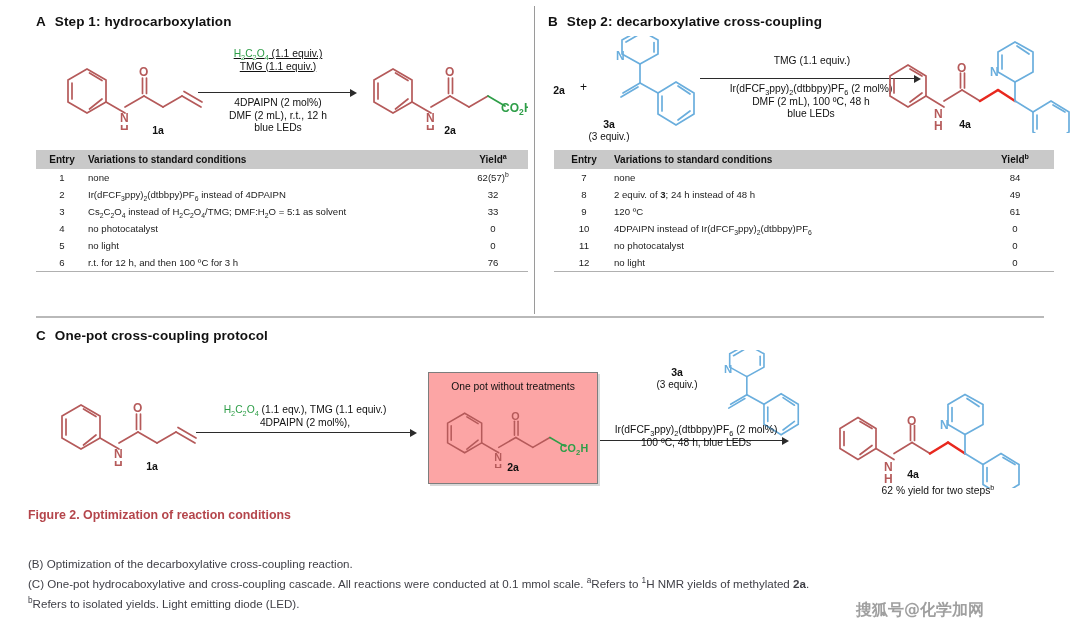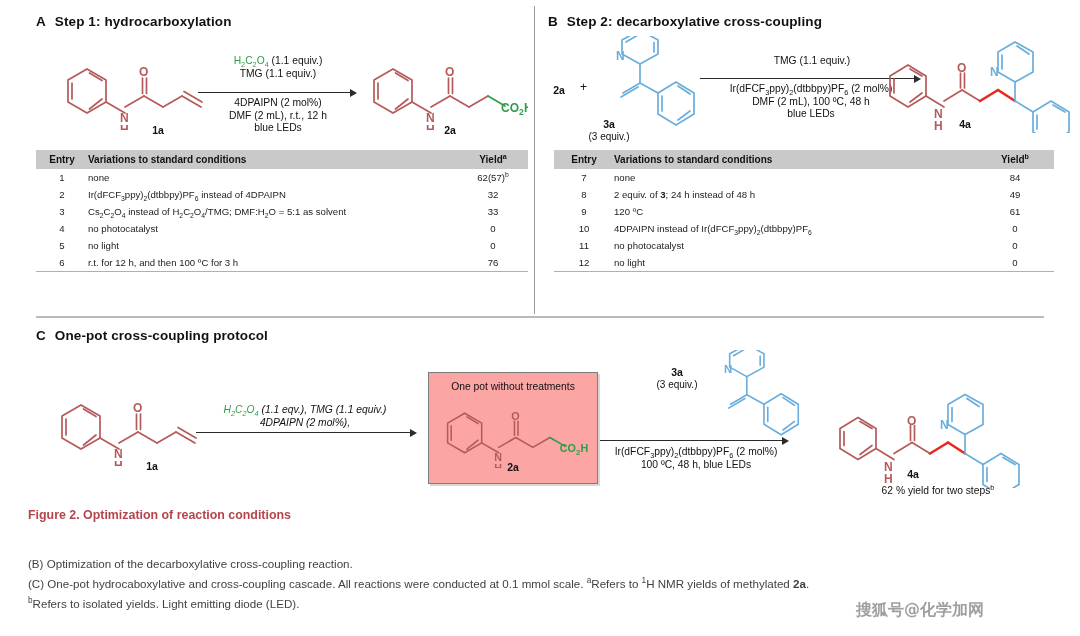--- a/index.html
+++ b/index.html
@@ -91,21 +91,21 @@
         <line x1="124" y1="44" x2="143" y2="55"></line>
         <line x1="126" y1="39.5" x2="144" y2="50"></line>
       </g>
       <text x="62" y="70" font-size="12" fill="#b55a5a" font-weight="bold">N</text>
       <text x="62" y="82" font-size="12" fill="#b55a5a" font-weight="bold">H</text>
       <text x="81" y="24" font-size="12" fill="#b55a5a" font-weight="bold">O</text>
     </svg>
   </div>
   <div class="abs lbl" style="left:146px;top:124px;width:24px;">1a</div>
 
-  <div class="abs cond" style="left:198px;top:55px;width:160px;">
+  <div class="abs cond" style="left:198px;top:48px;width:160px;text-decoration:underline;">
     <div><span class="grn">H<sub>2</sub>C<sub>2</sub>O<sub>4</sub></span> (1.1 equiv.)</div>
     <div>TMG (1.1 equiv.)</div>
   </div>
   <div class="abs" style="left:198px;top:88px;width:160px;height:10px;">
     <div class="arrow-line" style="left:0;top:4px;width:153px;"></div>
     <div class="arrow-head" style="left:152px;top:0.5px;"></div>
   </div>
   <div class="abs cond" style="left:192px;top:97px;width:172px;">
     <div>4DPAIPN (2 mol%)</div>
     <div>DMF (2 mL), r.t., 12 h</div>
@@ -323,21 +323,21 @@
         <line x1="124" y1="44" x2="143" y2="55"></line>
         <line x1="126" y1="39.5" x2="144" y2="50"></line>
       </g>
       <text x="62" y="70" font-size="12" fill="#b55a5a" font-weight="bold">N</text>
       <text x="62" y="82" font-size="12" fill="#b55a5a" font-weight="bold">H</text>
       <text x="81" y="24" font-size="12" fill="#b55a5a" font-weight="bold">O</text>
     </svg>
   </div>
   <div class="abs lbl" style="left:140px;top:460px;width:24px;">1a</div>
 
-  <div class="abs cond" style="left:200px;top:404px;width:210px;font-style:italic;">
+  <div class="abs cond" style="left:200px;top:404px;width:210px;">
     <div><span class="grn">H<sub>2</sub>C<sub>2</sub>O<sub>4</sub></span> (1.1 eqv.), TMG (1.1 equiv.)</div>
     <div>4DPAIPN (2 mol%),</div>
   </div>
   <div class="abs" style="left:196px;top:428px;width:222px;height:10px;">
     <div class="arrow-line" style="left:0;top:4px;width:215px;"></div>
     <div class="arrow-head" style="left:214px;top:0.5px;"></div>
   </div>
 
   <div class="abs potbox" style="left:428px;top:372px;width:168px;height:110px;">
     <div class="pot-cap" style="margin-top:8px;">One pot without treatments</div>
@@ -389,21 +389,21 @@
         <line x1="90" y1="75" x2="78" y2="84"></line>
       </g>
       <text x="16" y="24" font-size="12" fill="#6aaedd" font-weight="bold">N</text>
     </svg>
   </div>
 
   <div class="abs" style="left:600px;top:436px;width:190px;height:10px;">
     <div class="arrow-line" style="left:0;top:4px;width:183px;"></div>
     <div class="arrow-head" style="left:182px;top:0.5px;"></div>
   </div>
-  <div class="abs cond" style="left:594px;top:446px;width:204px;">
+  <div class="abs cond" style="left:594px;top:424px;width:204px;">
     <div>Ir(dFCF<sub>3</sub>ppy)<sub>2</sub>(dtbbpy)PF<sub>6</sub> (2 mol%)</div>
     <div>100 ºC, 48 h, blue LEDs</div>
   </div>
 
   <div class="abs" style="left:836px;top:378px;">
     <svg width="190" height="110" viewBox="0 0 190 105">
       <g stroke="#b55a5a" stroke-width="1.7" fill="none" stroke-linecap="round">
         <polygon points="4,48 4,68 22,79 40,68 40,48 22,37"></polygon>
         <line x1="8" y1="51" x2="8" y2="65"></line>
         <line x1="24" y1="41" x2="36" y2="48"></line>

